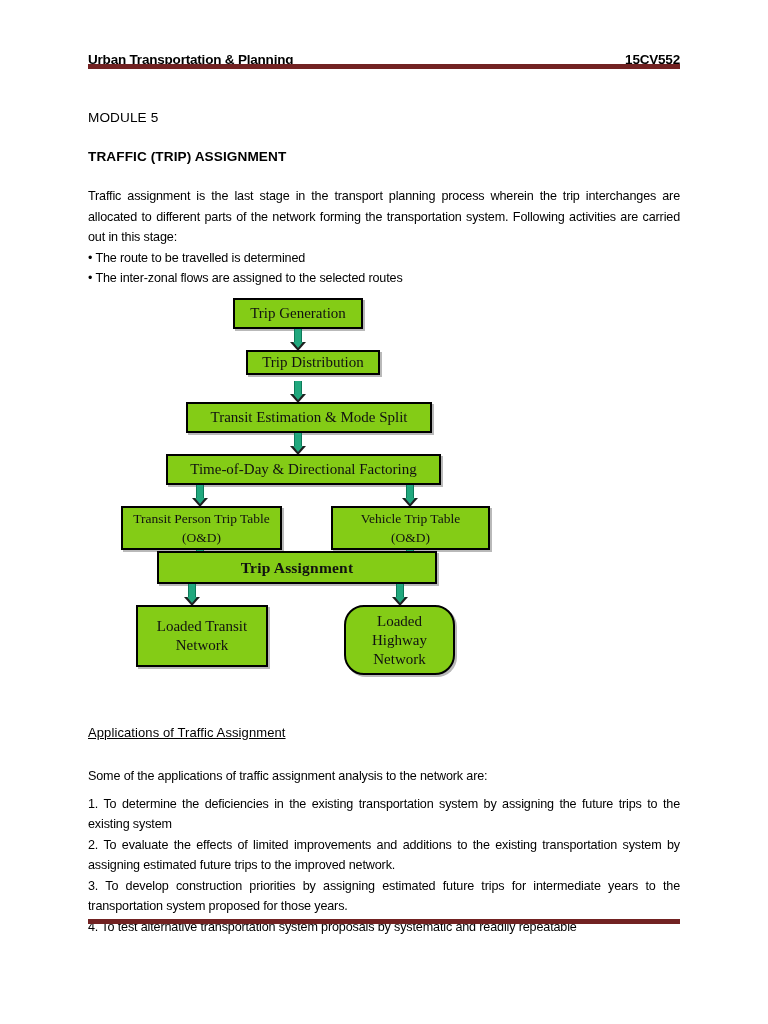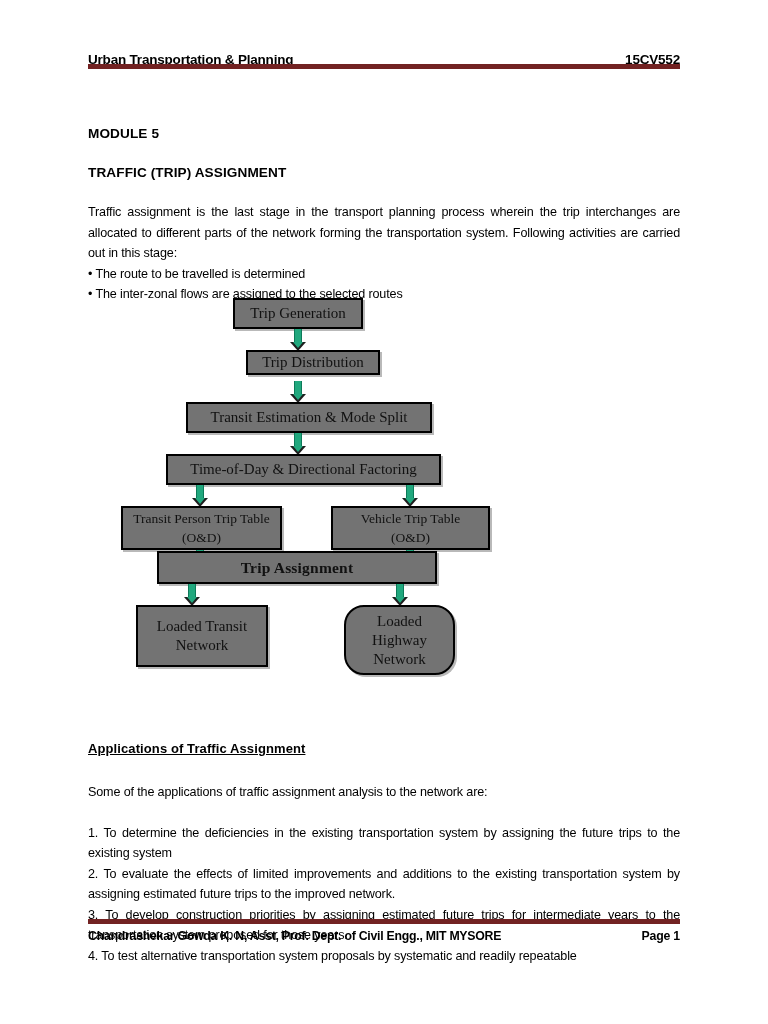--- a/index.html
+++ b/index.html
@@ -87,23 +87,23 @@
 
   
   .content {
     position: absolute;
     left: 88px;
     top: 110px;
     width: 592px;
   }
   .module-heading {
     font-size: 13.6px;
-    font-weight: bold;
+    font-weight: normal;
     letter-spacing: 0.1px;
-    margin: 16px 0 24px 0;
+    margin: 0 0 24px 0;
   }
   .topic-heading {
     font-size: 13.6px;
     font-weight: bold;
     letter-spacing: 0.1px;
     margin: 16px 0 22px 0;
   }
   .para {
     font-size: 12.6px;
     line-height: 20.5px;
@@ -124,21 +124,21 @@
     position: absolute;
     left: 0;
     top: 296px;
     width: 768px;
     height: 390px;
   }
   .fc-box {
     position: absolute;
     box-sizing: border-box;
     border: 2px solid #000000;
-    background: #737373;
+    background: #84cc16;
     box-shadow: 2px 2px 0 0 #b9b9b9;
     font-family: "Liberation Serif", serif;
     font-size: 15px;
     line-height: 19px;
     color: #111111;
     display: flex;
     align-items: center;
     justify-content: center;
     text-align: center;
   }
@@ -303,26 +303,22 @@
       <span class="inner">
         <span>Loaded</span>
         <span class="fc-line2">Highway</span>
         <span class="fc-line2">Network</span>
       </span>
     </div>
   </div>
 
   <div class="content" style="top:725px;">
     <p class="module-heading" style="text-decoration:underline; margin-bottom:26px; font-size:13px;">Applications of Traffic Assignment</p>
-    <p class="para" style="margin-bottom:20px;">Some of the applications of traffic assignment analysis to the network are:</p>
+    <p class="para" style="margin-bottom:7px;">Some of the applications of traffic assignment analysis to the network are:</p>
     <p class="para">1. To determine the deficiencies in the existing transportation system by assigning the future trips to the existing system</p>
     <p class="para">2. To evaluate the effects of limited improvements and additions to the existing transportation system by assigning estimated future trips to the improved network.</p>
     <p class="para">3. To develop construction priorities by assigning estimated future trips for intermediate years to the transportation system proposed for those years.</p>
     <p class="para">4. To test alternative transportation system proposals by systematic and readily repeatable</p>
   </div>
 
   <div class="footer-rule"></div>
-  <div class="footer">
-    <span class="footer-left">Chandrashekar Gowda K. N, Asst, Prof. Dept. of Civil Engg., MIT MYSORE</span>
-    <span class="footer-right">Page 1</span>
-  </div>
 
 </div>
 
 </body></html>

